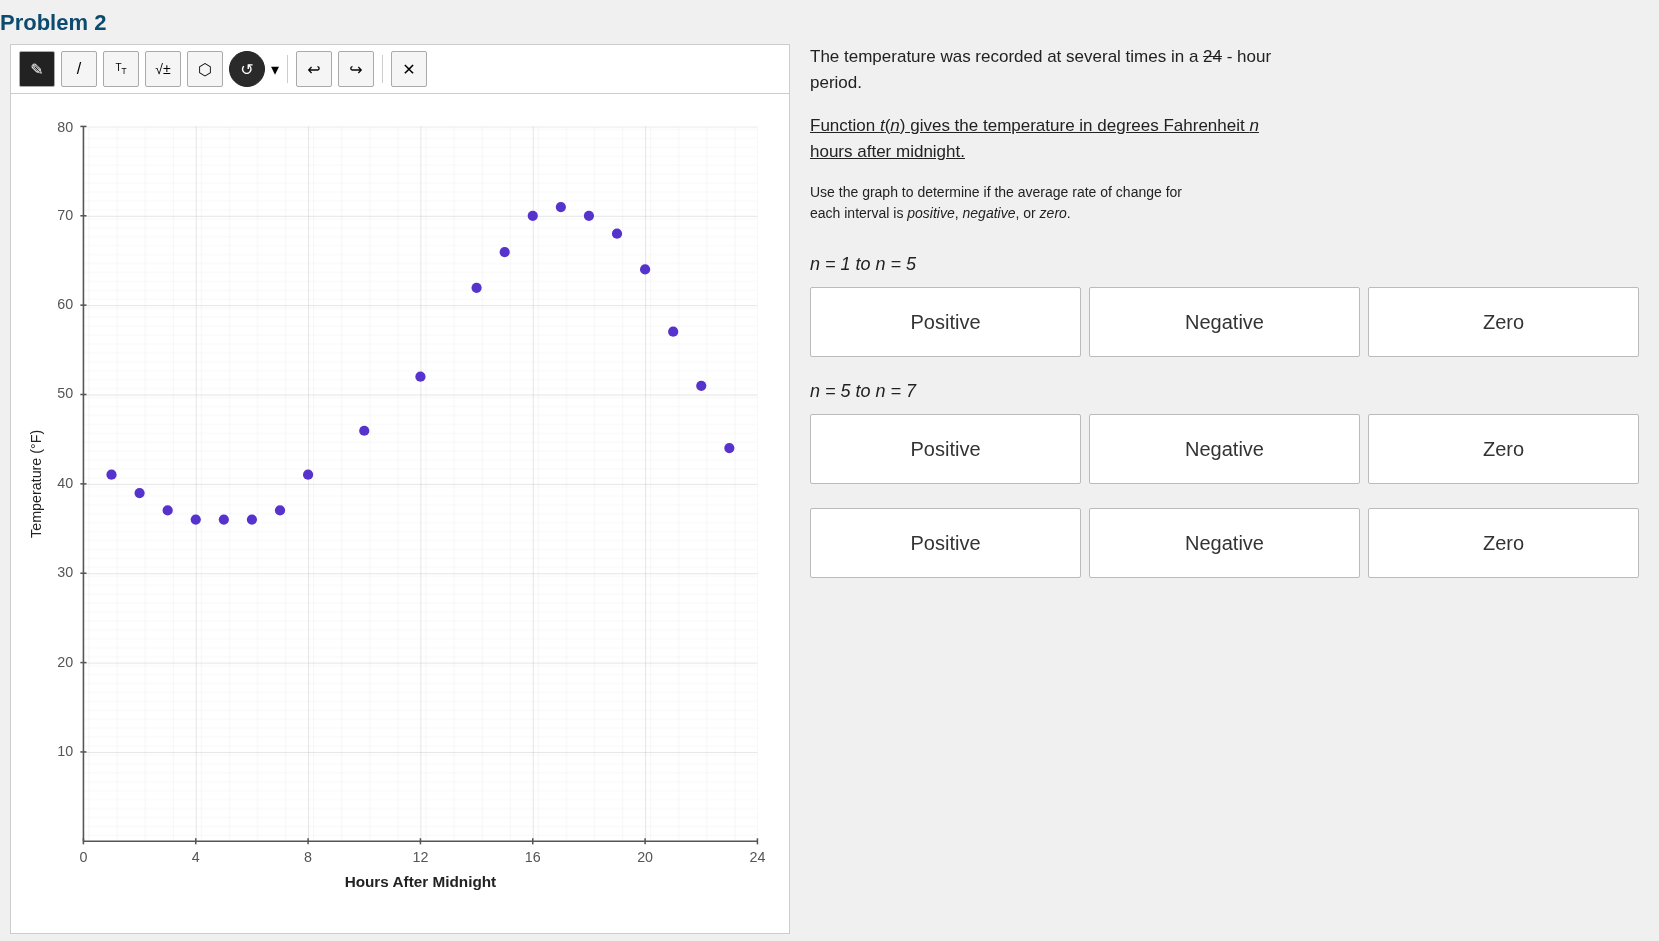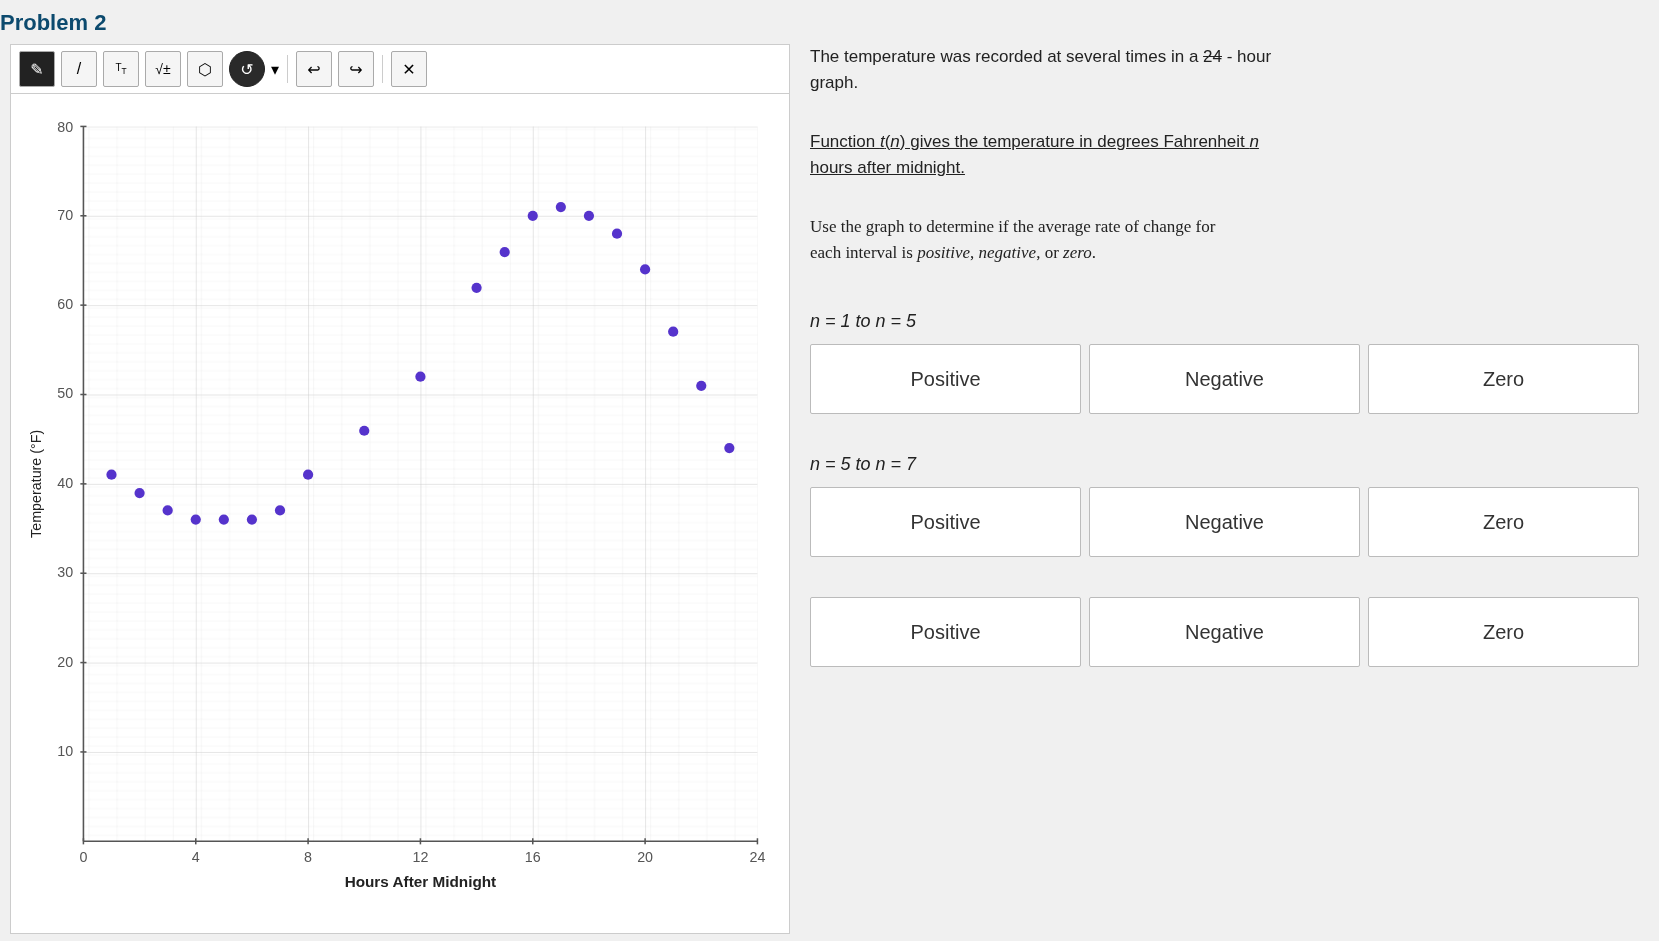--- a/index.html
+++ b/index.html
@@ -89,44 +89,43 @@
       position: relative;
       height: 840px;
     }
 
     
     .right-panel {
       flex: 1;
       display: flex;
       flex-direction: column;
       padding: 0 10px;
-      gap: 16px;
+      gap: 0;
     }
 
     .problem-description {
       font-size: 17px;
       color: #222;
       line-height: 1.5;
       margin-bottom: 18px;
     }
 
     .function-description {
       font-size: 17px;
       color: #222;
       line-height: 1.5;
       margin-bottom: 18px;
       text-decoration: underline;
     }
 
     .use-graph-description {
-      font-size: 17px;
+      font-size: 14px;
       color: #222;
       line-height: 1.5;
       margin-bottom: 30px;
-      font-family: Liberation Serif, serif;
     }
 
     .interval-section {
       margin-bottom: 24px;
     }
 
     .interval-label {
       font-size: 18px;
       color: #222;
       margin-bottom: 12px;
@@ -312,21 +311,21 @@
 
         <circle cx="692.5" cy="335" r="5" fill="#5533cc"></circle>
       </svg>
     </div>
   </div>
 
   <div class="right-panel">
 
     <div class="problem-description">
       <span>The temperature was recorded at several times in a <span class="strikethrough">24</span> - hour</span><br>
-      <span>graph.</span>
+      <span>period.</span>
     </div>
 
     <div class="function-description">
       <span>Function <em>t</em>(<em>n</em>) gives the temperature in degrees Fahrenheit <em>n</em></span><br>
       <span>hours after midnight.</span>
     </div>
 
     <div class="use-graph-description">
       <span>Use the graph to determine if the average rate of change for</span><br>
       <span>each interval is <em>positive</em>, <em>negative</em>, or <em>zero</em>.</span>

